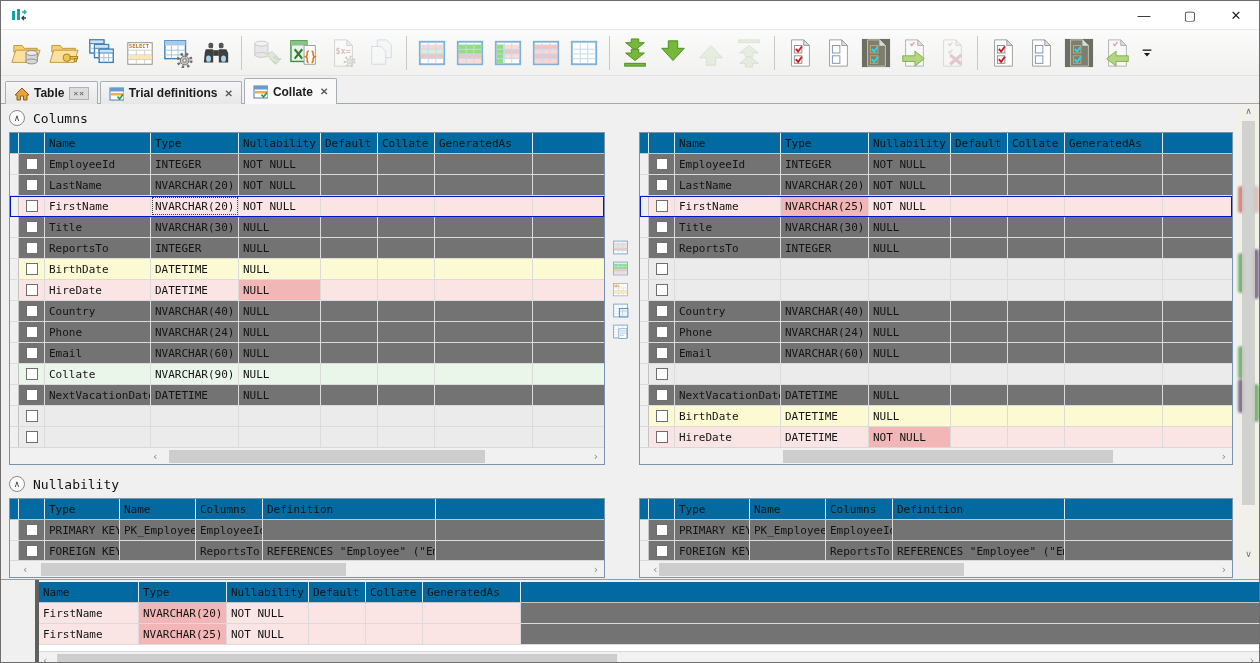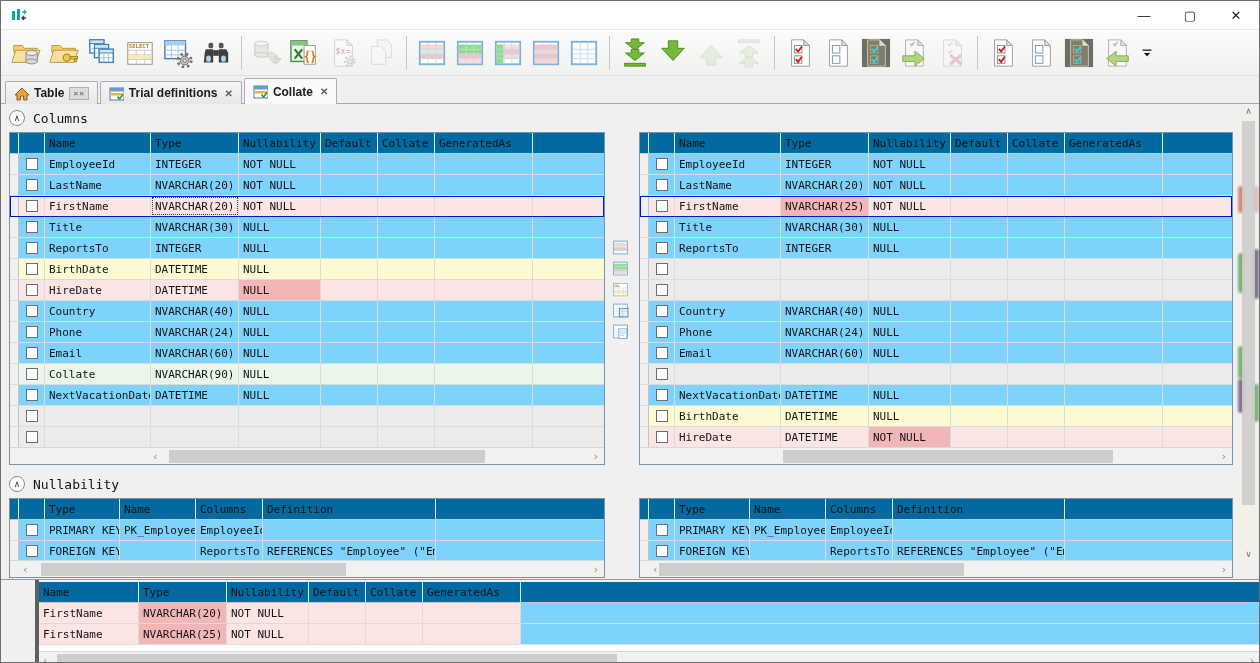--- a/index.html
+++ b/index.html
@@ -32,21 +32,21 @@
   
   .main { position:absolute; left:0; top:103px; right:0; bottom:0; background:#f0f0f0; }
   .sechdr { position:absolute; display:flex; align-items:center; gap:8px; font-family:"DejaVu Sans Mono", monospace; font-size:13px; color:#111; }
   .collbtn { width:16px; height:16px; border-radius:50%; border:1px solid #8a8a8a; background:#fdfdfd; display:flex; align-items:center; justify-content:center; font-size:9px; color:#333; }
 
   
   .grid { position:absolute; background:#fff; border:1px solid #7a93ad; font-family:"DejaVu Sans Mono", monospace; font-size:11px; color:#141414; overflow:hidden; }
   .ghead { height:21px; display:flex; background:#0369a1; border-bottom:1px solid #c6c6c6; }
   .hc { display:flex; align-items:center; padding-left:4px; border-right:1px solid #e6e6e6; overflow:hidden; white-space:pre; }
   .hspace { border-right:1px solid #e6e6e6; }
-  .grow { height:21px; display:flex; border-bottom:1px solid #dbdbdb; position:relative; background:#7dd3fc; }
+  .grow { height:21px; display:flex; border-bottom:1px solid #dbdbdb; position:relative; background:#737373; }
   .gc { display:flex; align-items:center; padding-left:4px; border-right:1px solid #dbdbdb; overflow:hidden; white-space:pre; }
   .gfill { flex:1; }
   .ggut { background:#f0f0f0; border-right:1px solid #c4c4c4; }
   .cbcell { display:flex; align-items:center; justify-content:center; padding-left:0; }
   .cb { width:12px; height:12px; border:1px solid #6e6e6e; background:#fff; }
   .row-changed { background:#fbe4e4; }
   .row-moved { background:#fbfad2; }
   .row-only { background:#e9f6e9; }
   .row-empty { background:#ebebeb; }
   .cell-dark { background:#f2b6b6; }

